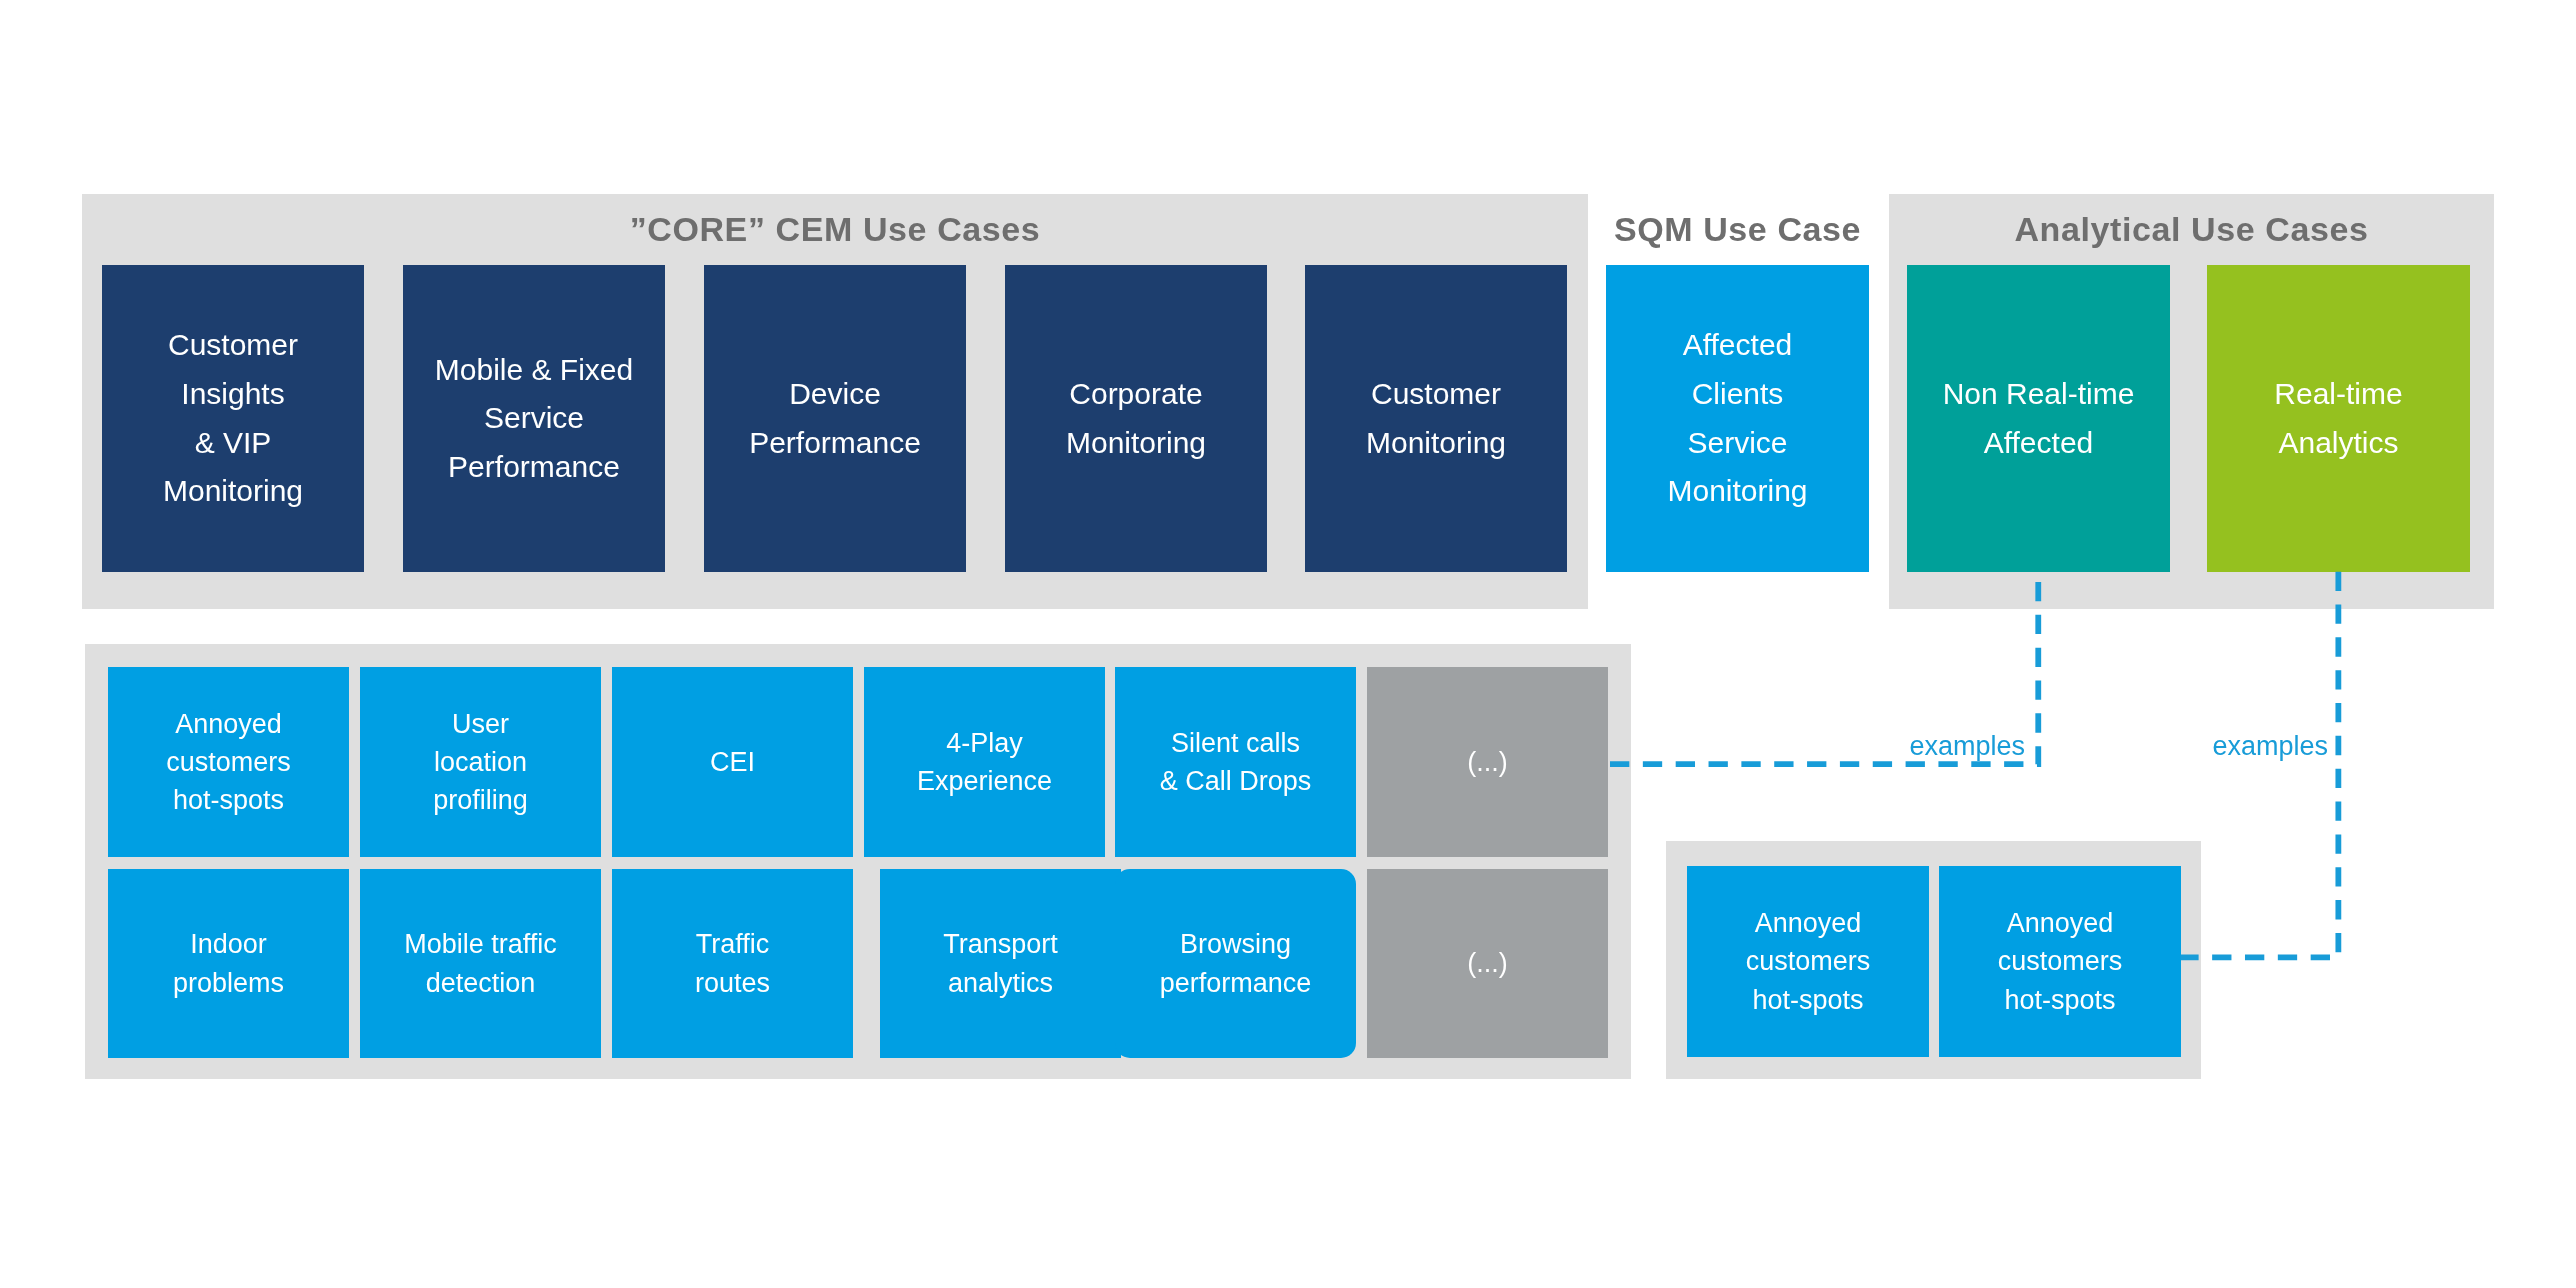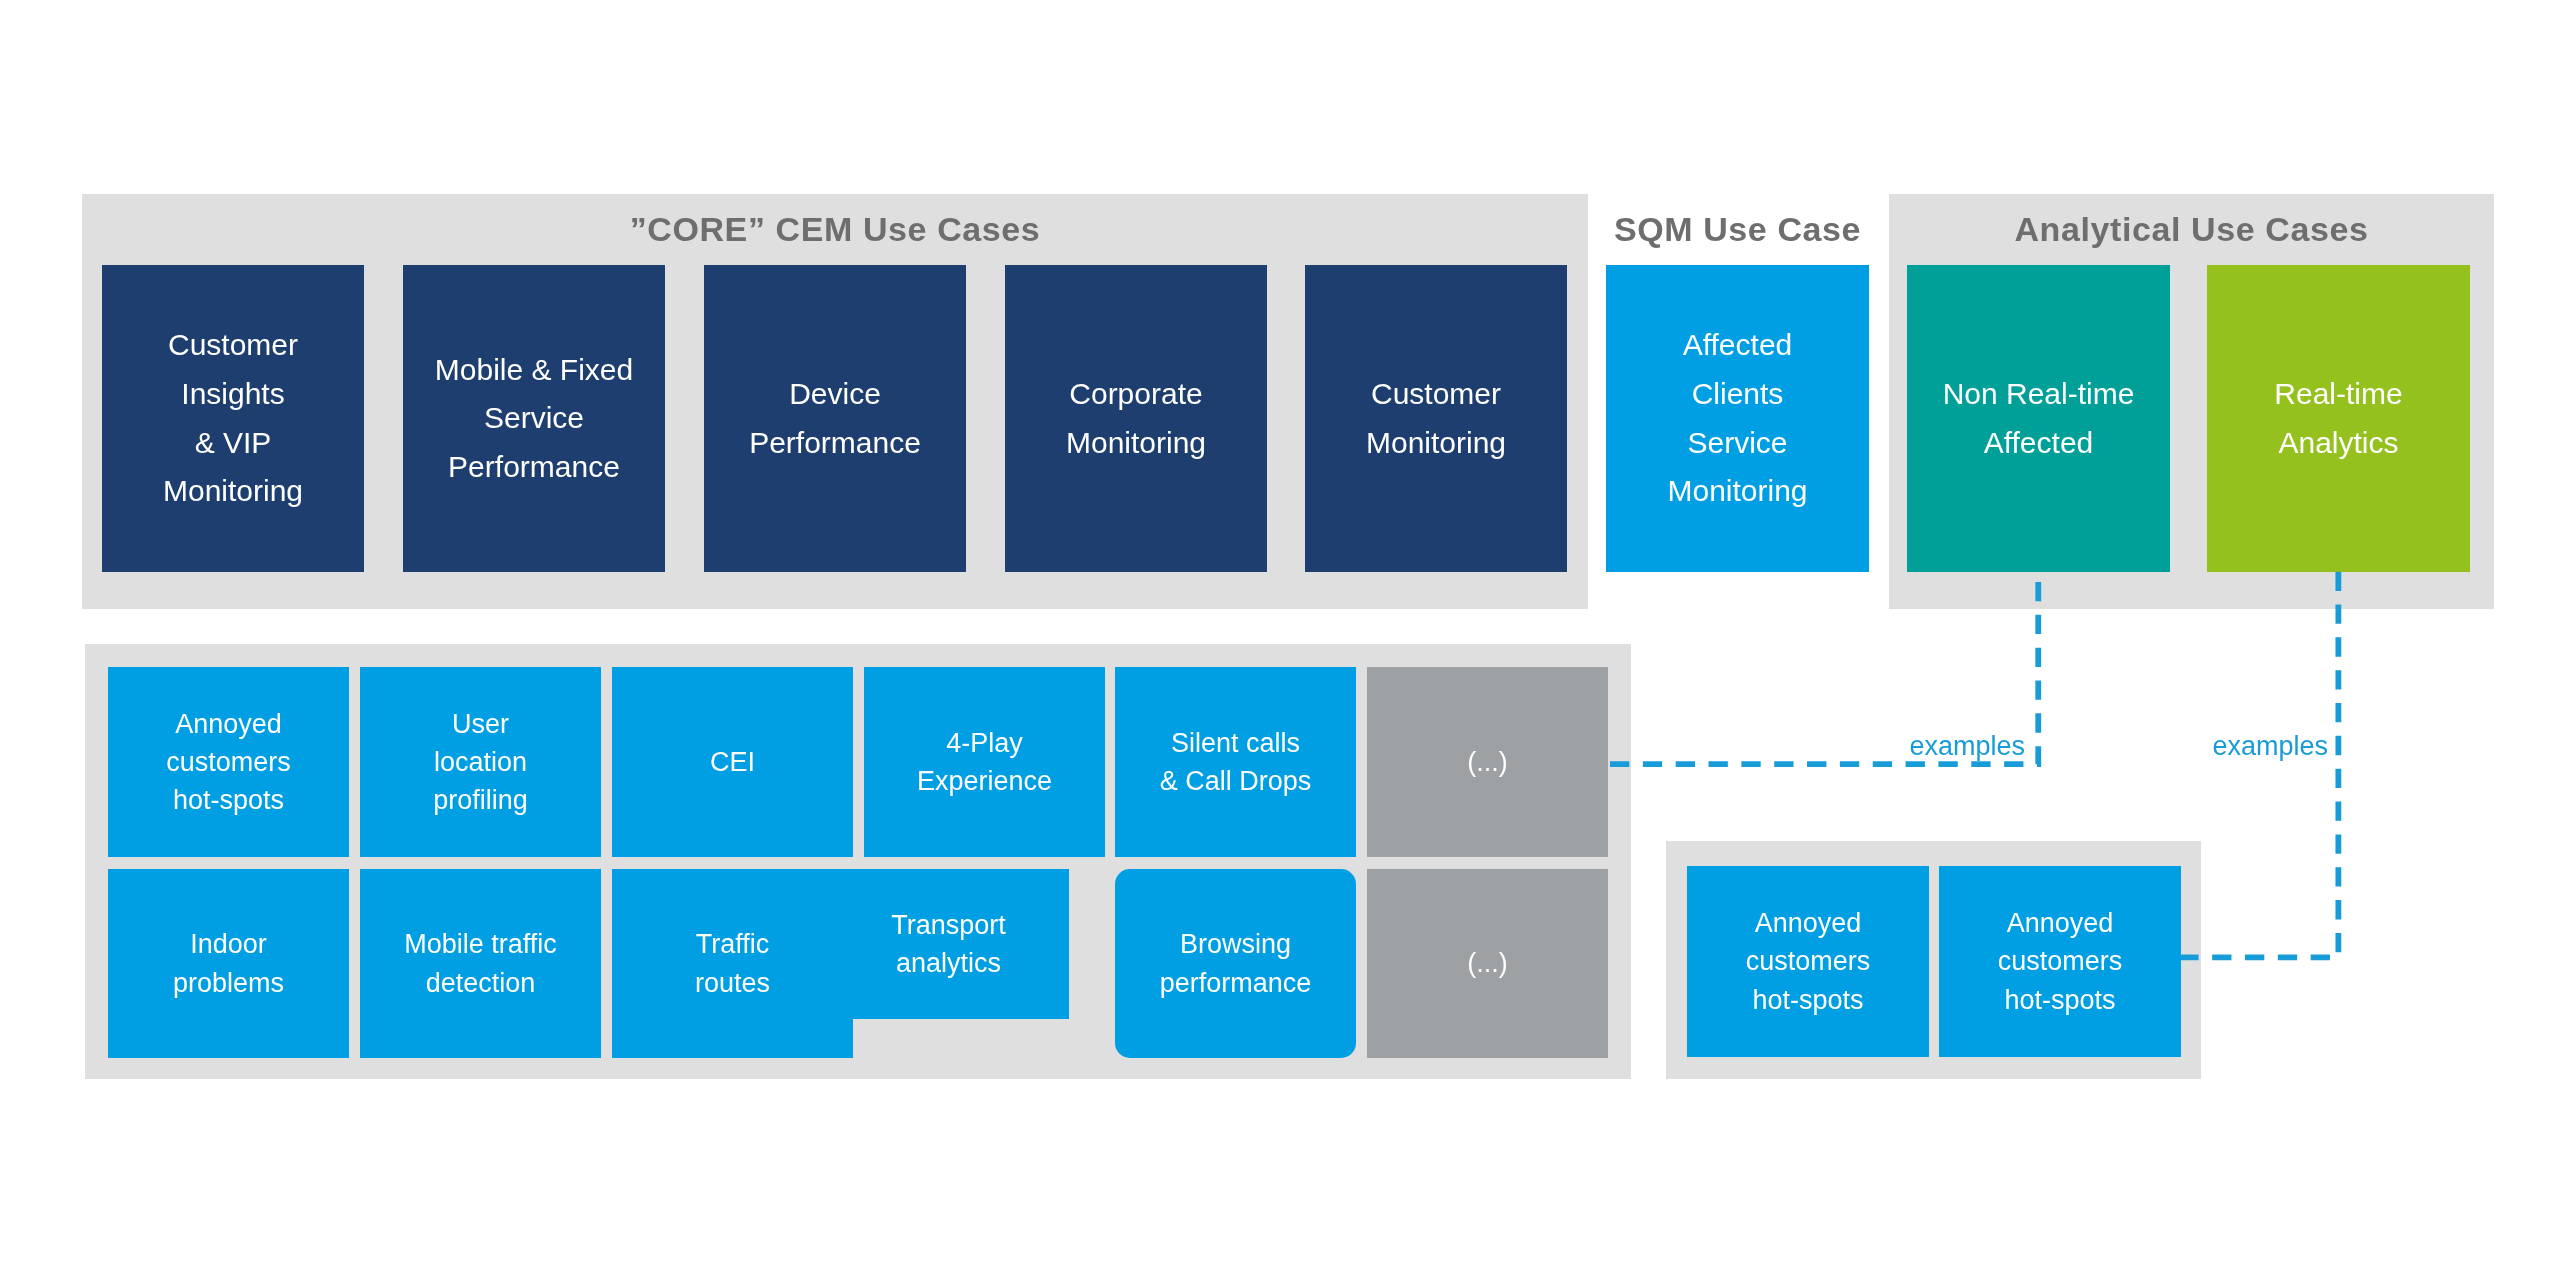--- a/index.html
+++ b/index.html
@@ -97,21 +97,21 @@
   <div class="box small cyan" style="left:1115px;top:655px;width:241px;height:190px;">Silent calls
 &amp; Call Drops</div>
   <div class="box small greybox" style="left:1367px;top:655px;width:241px;height:190px;">(...)</div>
 
   <div class="box small cyan" style="left:108px;top:857px;width:241px;height:189px;">Indoor
 problems</div>
   <div class="box small cyan" style="left:360px;top:857px;width:241px;height:189px;">Mobile traffic
 detection</div>
   <div class="box small cyan" style="left:612px;top:857px;width:241px;height:189px;">Traffic
 routes</div>
-  <div class="box small cyan" style="left:828px;top:857px;width:241px;height:150px;">Transport
+  <div class="box small cyan" style="left:880px;top:857px;width:241px;height:189px;">Transport
 analytics</div>
   <div class="box small cyan" style="left:1115px;top:857px;width:241px;height:189px;border-radius:15px;">Browsing
 performance</div>
   <div class="box small greybox" style="left:1367px;top:857px;width:241px;height:189px;">(...)</div>
 
   <div class="panel" style="left:1666px;top:829px;width:535px;height:238px;"></div>
   <div class="box small cyan" style="left:1687px;top:854px;width:242px;height:191px;">Annoyed
 customers
 hot-spots</div>
   <div class="box small cyan" style="left:1939px;top:854px;width:242px;height:191px;">Annoyed

